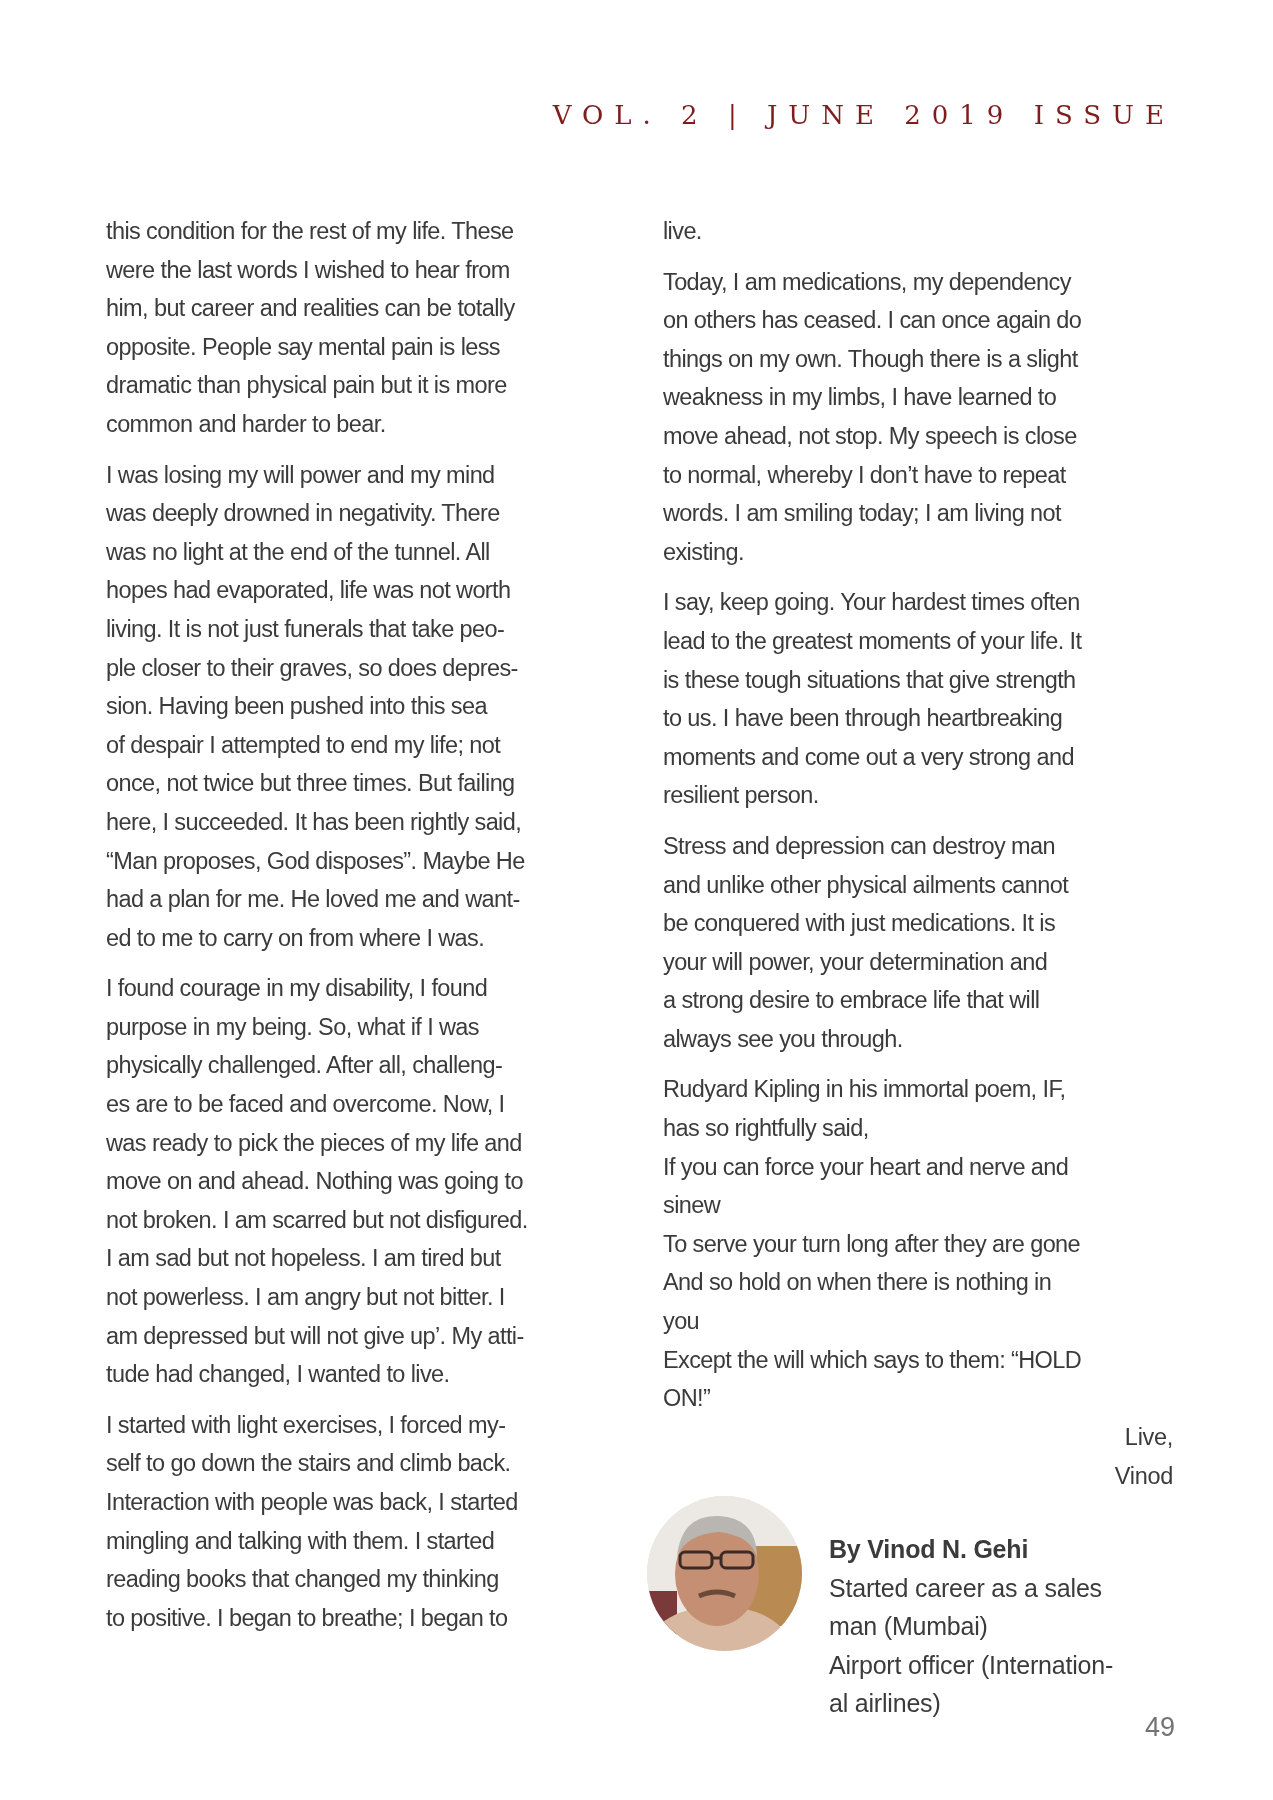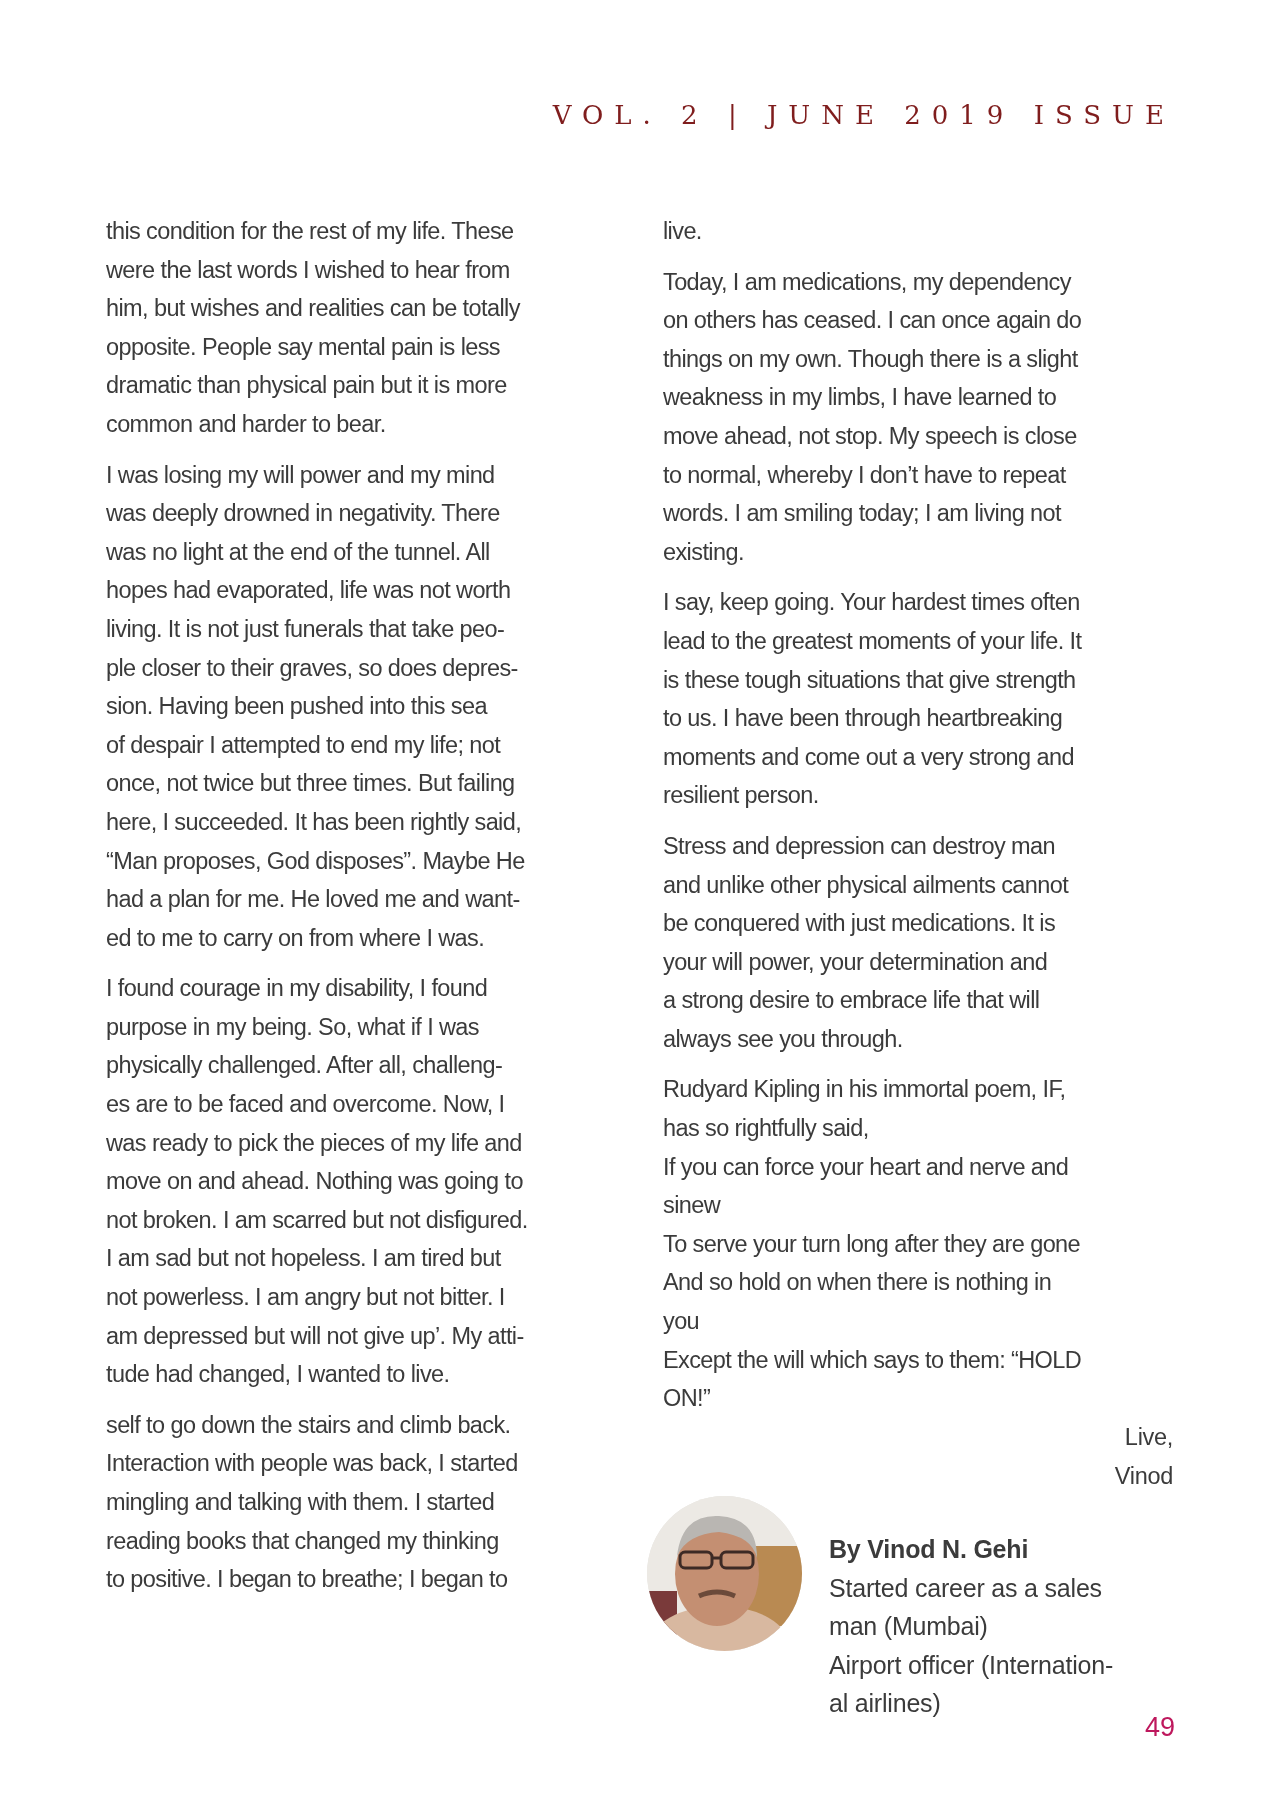--- a/index.html
+++ b/index.html
@@ -13,33 +13,33 @@
   .col.right { left:663px; width:520px; }
   .para { margin:0 0 12px 0; }
   .line { display:block; white-space:nowrap; }
   .signoff { position:absolute; right:100px; top:1418px; text-align:right; font-size:23.5px;
              line-height:38.6px; color:#3b3b3b; letter-spacing:-0.3px; }
   .photo { position:absolute; left:647px; top:1496px; width:155px; height:155px; border-radius:50%;
            overflow:hidden; background:#e8e6e2; }
   .byline { position:absolute; left:829px; top:1514px; font-size:25px; line-height:38.6px; color:#3b3b3b;
             letter-spacing:-0.2px; }
   .byline .name { font-weight:bold; display:block;margin-top:16px; }
-  .pagenum { position:absolute; left:1145px; top:1712px; font-size:27px; color:#be185d;
+  .pagenum { position:absolute; left:1145px; top:1712px; font-size:27px; color:#737373;
              font-family:"Liberation Sans", sans-serif; }
 </style>
 </head>
 <body>
 
 <div class="header">VOL. 2 | JUNE 2019 ISSUE</div>
 
 <div class="col left">
   <div class="para">
     <span class="line">this condition for the rest of my life. These</span>
     <span class="line">were the last words I wished to hear from</span>
-    <span class="line">him, but wishes and realities can be totally</span>
+    <span class="line">him, but career and realities can be totally</span>
     <span class="line">opposite. People say mental pain is less</span>
     <span class="line">dramatic than physical pain but it is more</span>
     <span class="line">common and harder to bear.</span>
   </div>
   <div class="para">
     <span class="line">I was losing my will power and my mind</span>
     <span class="line">was deeply drowned in negativity. There</span>
     <span class="line">was no light at the end of the tunnel. All</span>
     <span class="line">hopes had evaporated, life was not worth</span>
     <span class="line">living.  It is not just funerals that take peo-</span>
@@ -59,20 +59,21 @@
     <span class="line">es are to be faced and overcome. Now, I</span>
     <span class="line">was ready to pick the pieces of my life and</span>
     <span class="line">move on and ahead. Nothing was going to</span>
     <span class="line">not broken. I am scarred but not disfigured.</span>
     <span class="line">I am sad but not hopeless. I am tired but</span>
     <span class="line">not powerless. I am angry but not bitter. I</span>
     <span class="line">am depressed but will not give up’. My atti-</span>
     <span class="line">tude had changed, I wanted to live.</span>
   </div>
   <div class="para">
+    <span class="line">I started with light exercises, I forced my-</span>
     <span class="line">self to go down the stairs and climb back.</span>
     <span class="line">Interaction with people was back, I started</span>
     <span class="line">mingling and talking with them. I started</span>
     <span class="line">reading books that changed my thinking</span>
     <span class="line">to positive. I began to breathe; I began to</span>
   </div>
 </div>
 
 <div class="col right">
   <div class="para">

